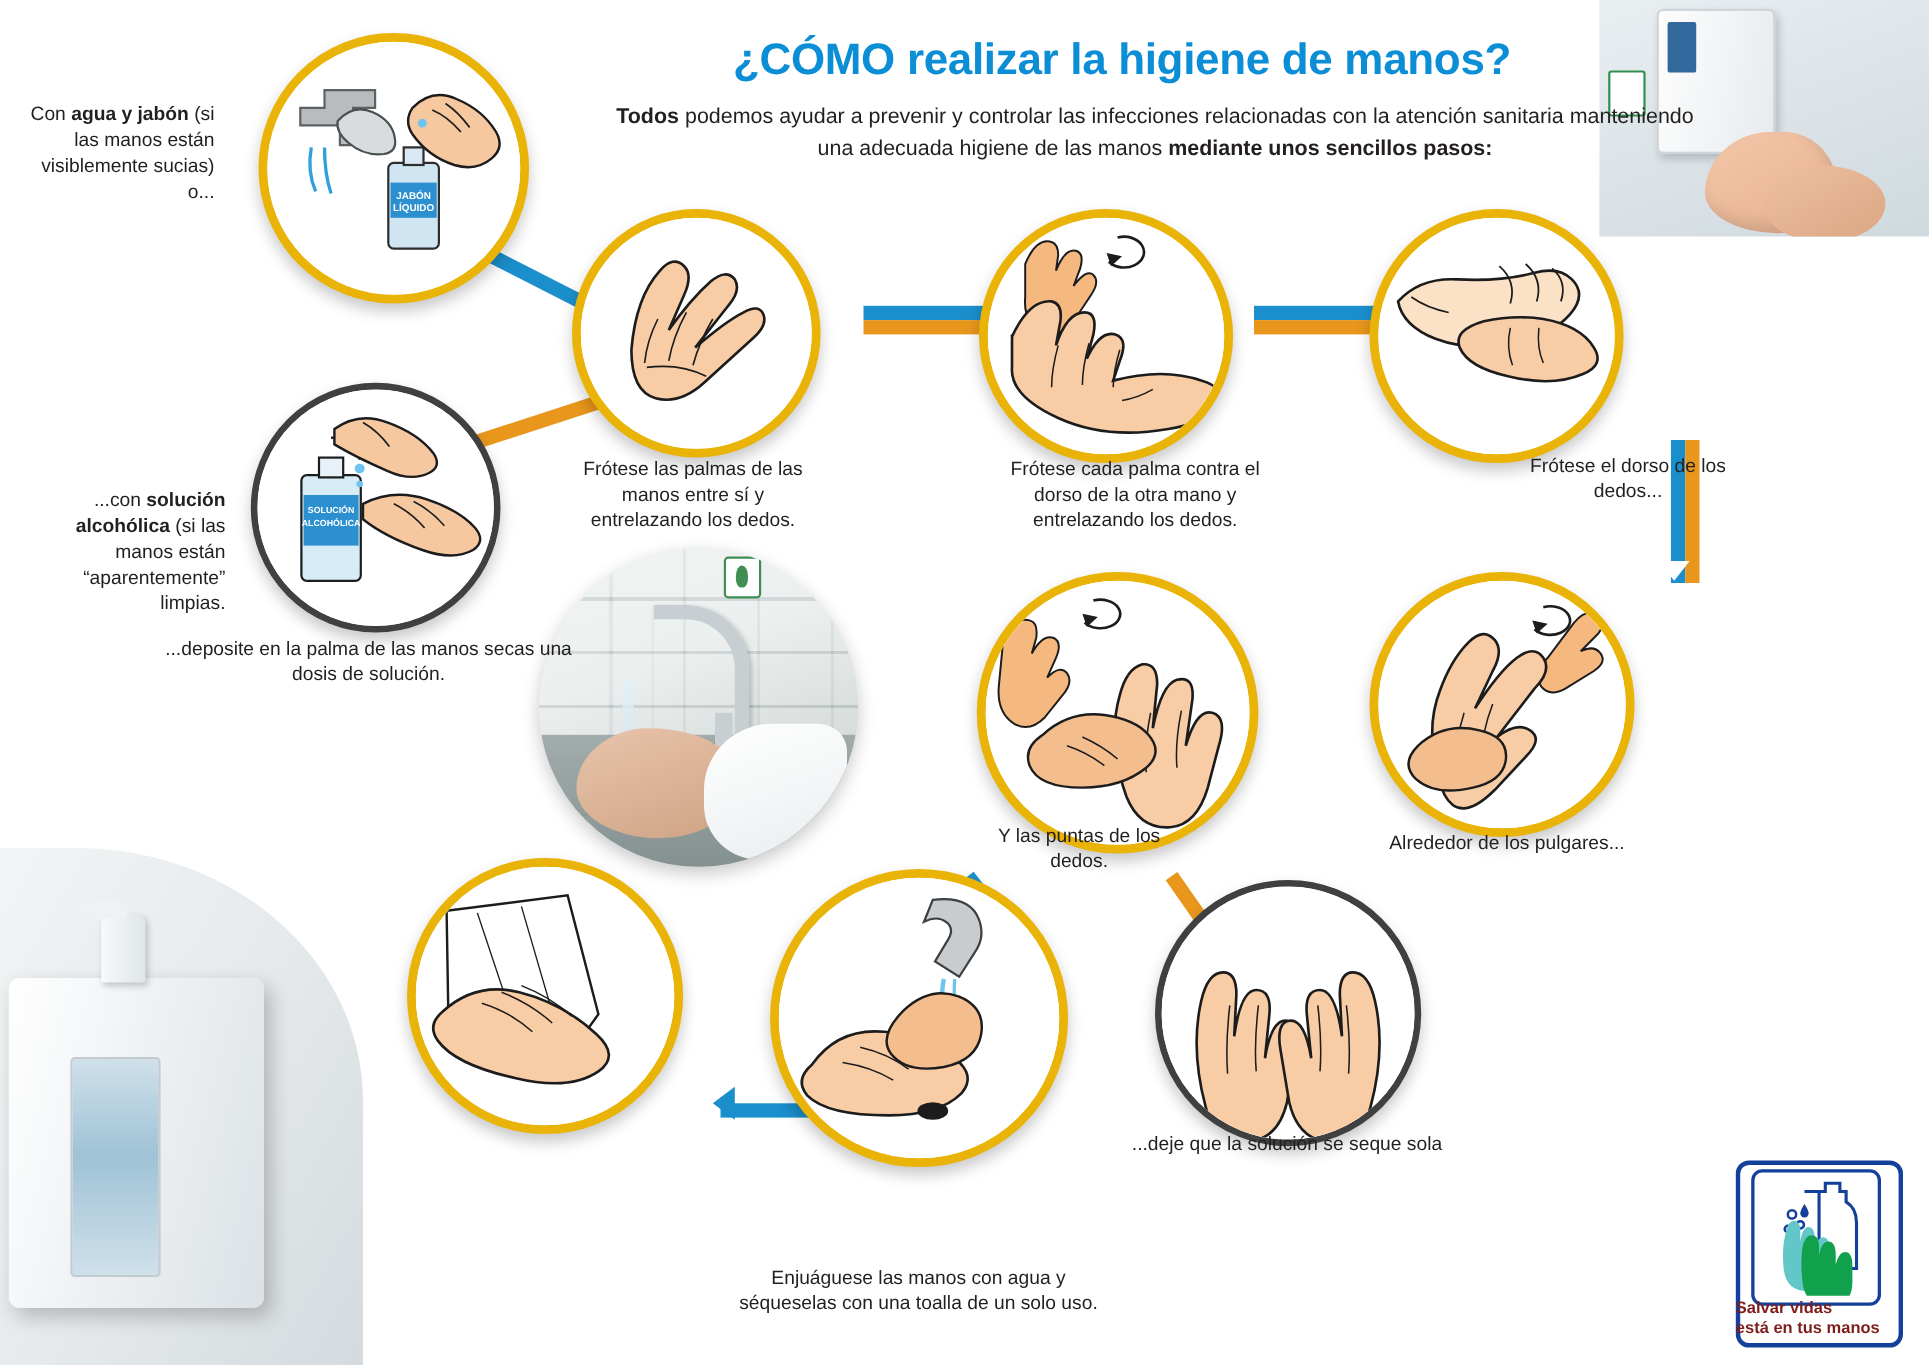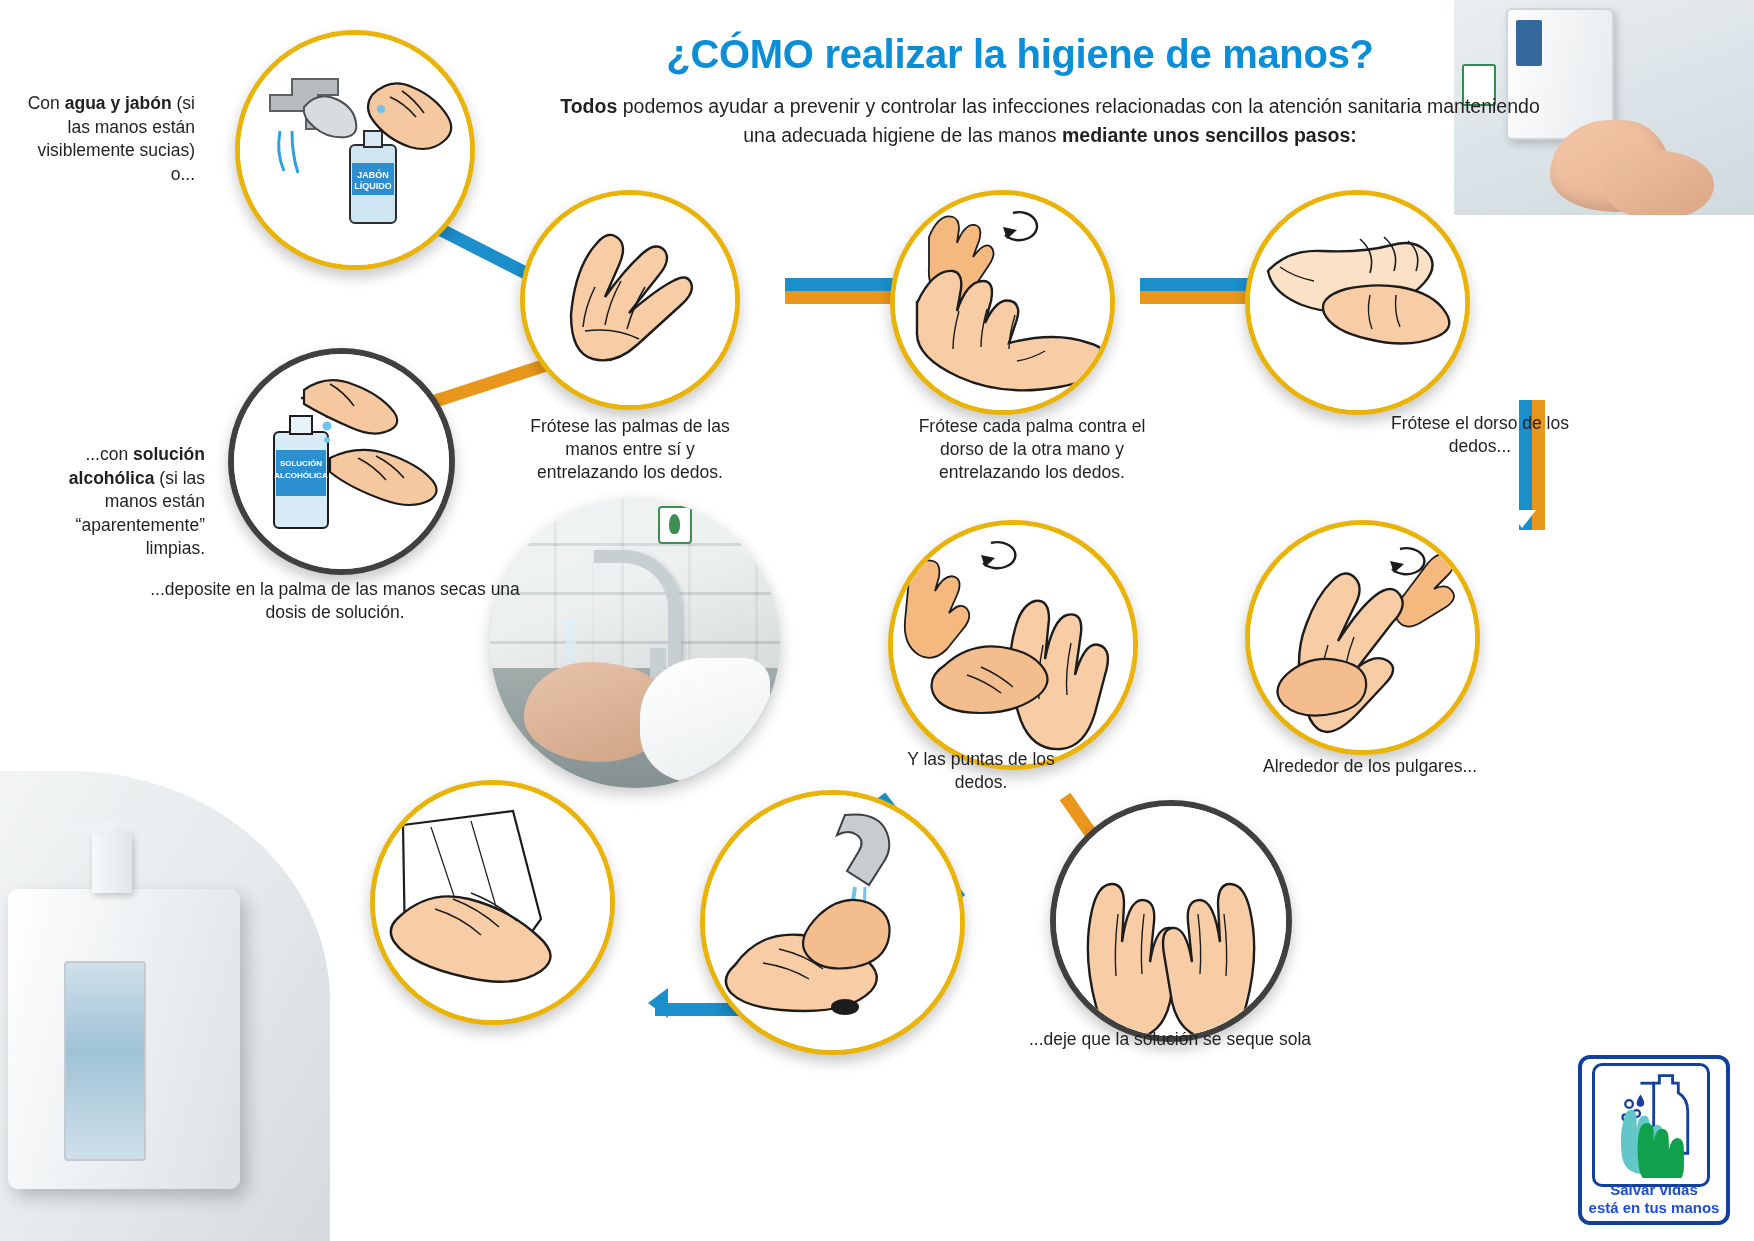--- a/index.html
+++ b/index.html
@@ -111,21 +111,21 @@
   }
   .intro b{font-weight:bold;}
 
   
   .circle{
     position:absolute;border-radius:50%;
     background:#ffffff;
     box-shadow:0 7px 14px rgba(0,0,0,.22);
     overflow:hidden;
   }
-  .circle.blue{border:5px solid #eab308;}
+  .circle.blue{border:8px solid #eab308;}
   .circle.orange{border:6px solid #404040;}
 
   .cap{
     position:absolute;text-align:center;font-size:17.5px;line-height:23px;color:#231f20;
   }
   .side-cap{
     position:absolute;text-align:right;font-size:17.5px;line-height:23.5px;color:#231f20;
   }
   .side-cap b{font-weight:bold;}
 
@@ -141,22 +141,22 @@
   .arr-hollow{border-top:14px solid transparent;border-bottom:14px solid transparent;border-left:18px solid #ffffff;}
 
   
   .logo{
     position:absolute;right:24px;bottom:16px;width:152px;height:170px;
   }
   .logo-card{
     position:absolute;inset:0;border:4px solid #12409b;border-radius:12px;background:#fff;
   }
   .logo-txt{
-    position:absolute;left:0;right:0;bottom:8px;text-align:center;
-    color:#1d4ed8;font-weight:bold;font-size:15px;line-height:18px;
+    position:absolute;left:0;right:0;bottom:8px;text-align:left;
+    color:#7f1d1d;font-weight:bold;font-size:15px;line-height:18px;
   }
   .logo-inner{
     position:absolute;left:14px;top:8px;width:112px;height:118px;
     border:3px solid #12409b;border-radius:10px;background:#fff;
   }
 </style>
 </head>
 <body>
 
 <div class="poster">
@@ -385,20 +385,21 @@
       <path d="M150 92 q-4 20 2 38" stroke="#6fc4ee" stroke-width="4" fill="none"></path>
       <path d="M160 92 q-2 22 4 38" stroke="#6fc4ee" stroke-width="3" fill="none"></path>
 
       <path d="M30 170 q24 -34 66 -30 q40 4 64 24 q20 16 6 32 q-20 20 -66 20 q-56 0 -74 -18 q-12 -14 4 -28z" fill="#f8cda5" stroke="#1c1c1c" stroke-width="2.4"></path>
       <path d="M114 120 q24 -22 50 -12 q24 10 20 34 q-4 24 -34 30 q-34 6 -48 -12 q-12 -16 12 -40z" fill="#f3bd8e" stroke="#1c1c1c" stroke-width="2.2"></path>
       <path d="M58 168 q26 4 46 16" stroke="#1c1c1c" stroke-width="1.4" fill="none"></path>
       <path d="M74 154 q26 6 44 20" stroke="#1c1c1c" stroke-width="1.4" fill="none"></path>
       <ellipse cx="140" cy="212" rx="14" ry="8" fill="#1c1c1c"></ellipse>
     </svg>
   </div>
+  <div class="cap" style="left:660px;top:1150px;width:350px;">Enjuáguese las manos con agua y séqueselas con una toalla de un solo uso.</div>
 
   <div class="circle blue" style="left:370px;top:780px;width:235px;height:235px;">
     <svg viewBox="0 0 235 235" width="235" height="235">
       <rect x="0" y="0" width="235" height="235" fill="#fff"></rect>
 
       <path d="M28 40 l110 -14 l28 108 l-40 56 l-96 -30z" fill="#ffffff" stroke="#1c1c1c" stroke-width="2.2"></path>
       <path d="M56 42 l30 90" stroke="#1c1c1c" stroke-width="1.2" fill="none"></path>
       <path d="M96 36 l28 96" stroke="#1c1c1c" stroke-width="1.2" fill="none"></path>
 
       <path d="M24 132 q30 -28 70 -18 q40 10 70 38 q22 20 2 34 q-26 18 -76 6 q-54 -12 -70 -34 q-10 -14 4 -26z" fill="#f8cda5" stroke="#1c1c1c" stroke-width="2.4"></path>

